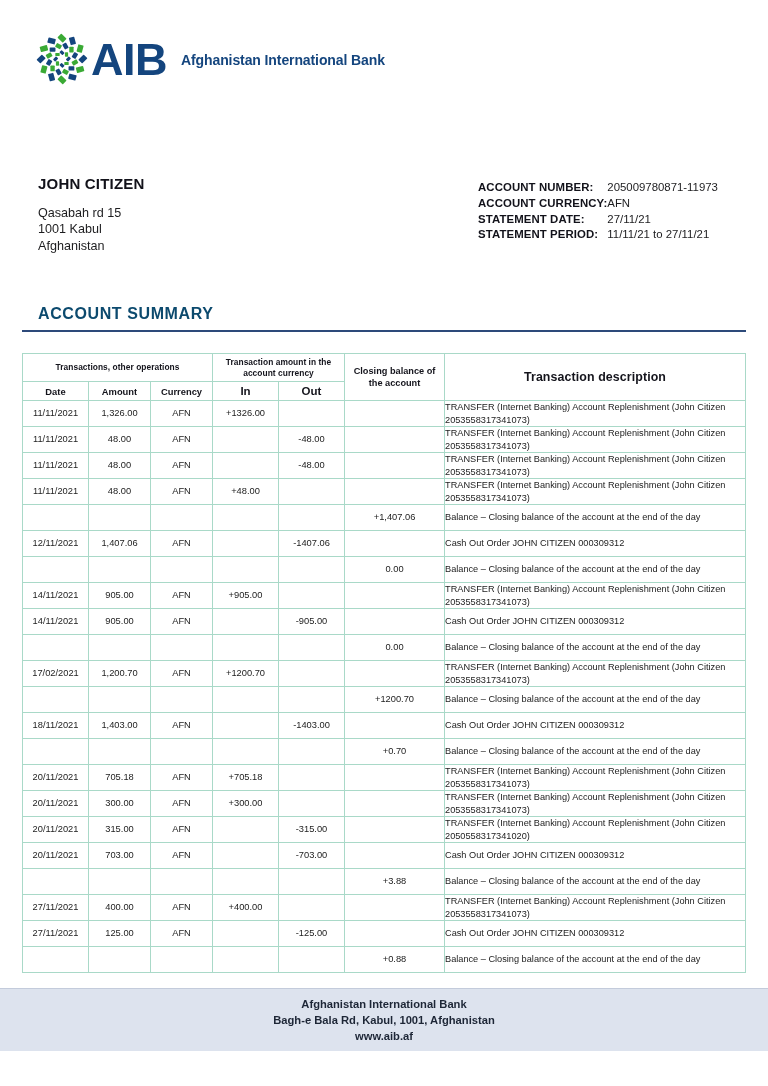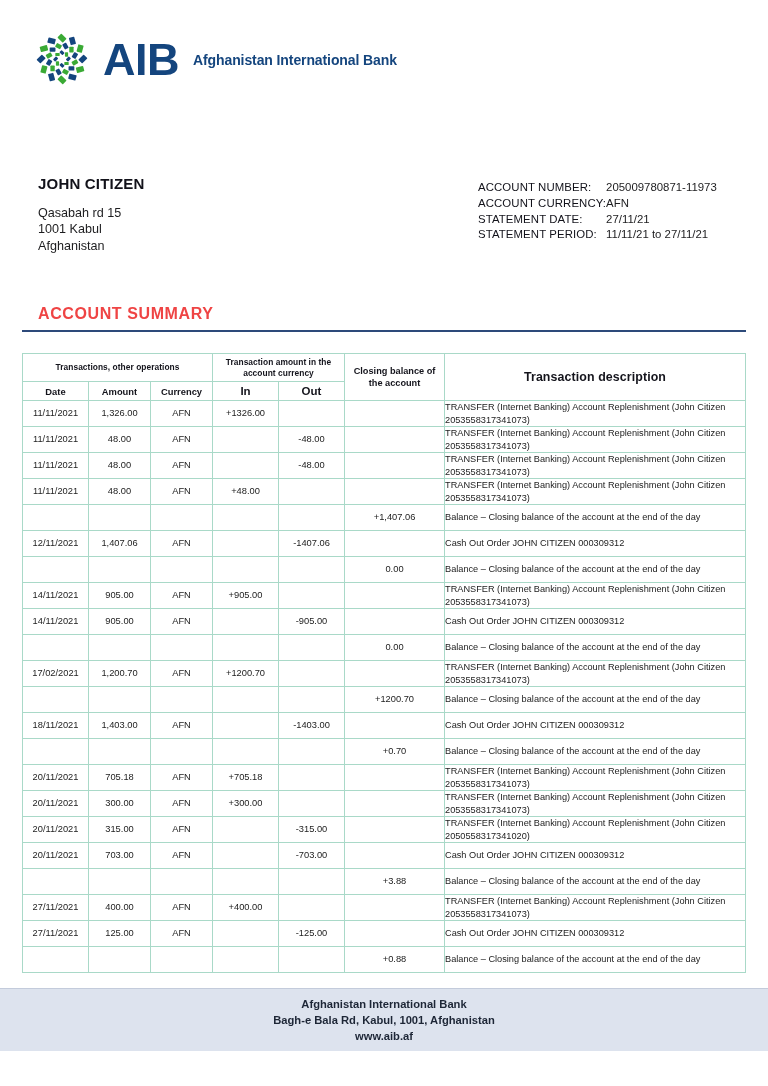--- a/index.html
+++ b/index.html
@@ -26,21 +26,20 @@
     align-items: center;
   }
   .logo-emblem {
     width: 58px;
     height: 58px;
     position: relative;
     flex: 0 0 auto;
   }
   .logo-emblem svg { display: block; }
   .wordmark {
-    margin-left: 12px;
     display: flex;
     align-items: center;
   }
   .aib-letters {
     font-family: "Liberation Sans", sans-serif;
     font-size: 45px;
     font-weight: bold;
     color: #14457e;
     letter-spacing: -0.5px;
     line-height: 1;
@@ -87,35 +86,35 @@
   .acct-meta {
     position: absolute;
     top: 180px;
     left: 478px;
     font-size: 11.4px;
     line-height: 15.8px;
   }
   .acct-meta table { border-collapse: collapse; }
   .acct-meta td { padding: 0; vertical-align: top; white-space: nowrap; }
   .acct-label {
-    font-weight: normal;
+    font-weight: bold;
     color: #12121a;
     letter-spacing: 0.1px;
     padding-right: 10px;
   }
   .acct-value { color: #1d1d1f; }
 
   
   .section-title {
     position: absolute;
     top: 305px;
     left: 38px;
     font-size: 16px;
     font-weight: bold;
-    color: #ef4444;
+    color: #0c4a6e;
     letter-spacing: 0.6px;
   }
   .title-rule {
     position: absolute;
     top: 330px;
     left: 22px;
     width: 724px;
     height: 2px;
     background: #2d4a7a;
   }

